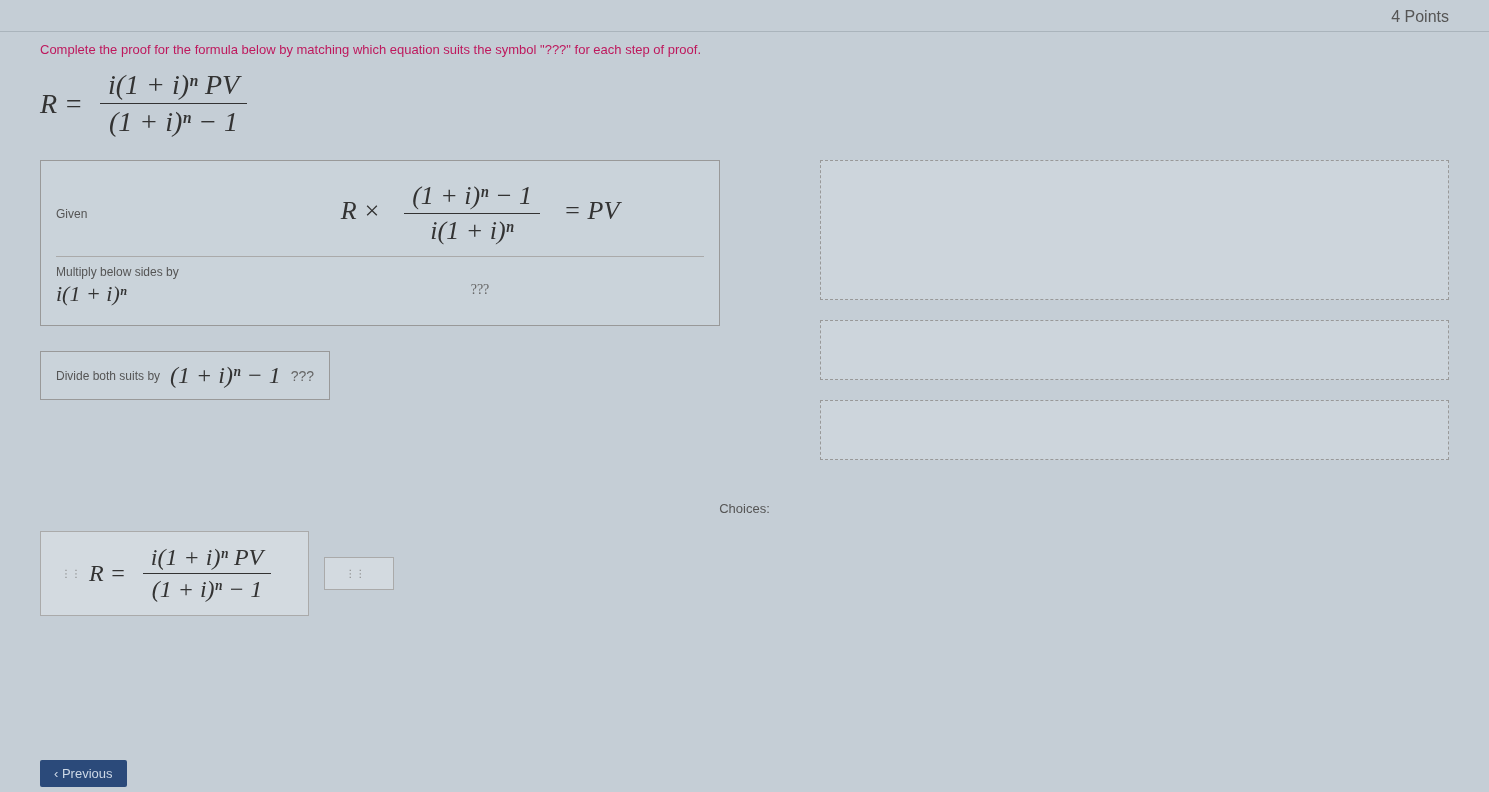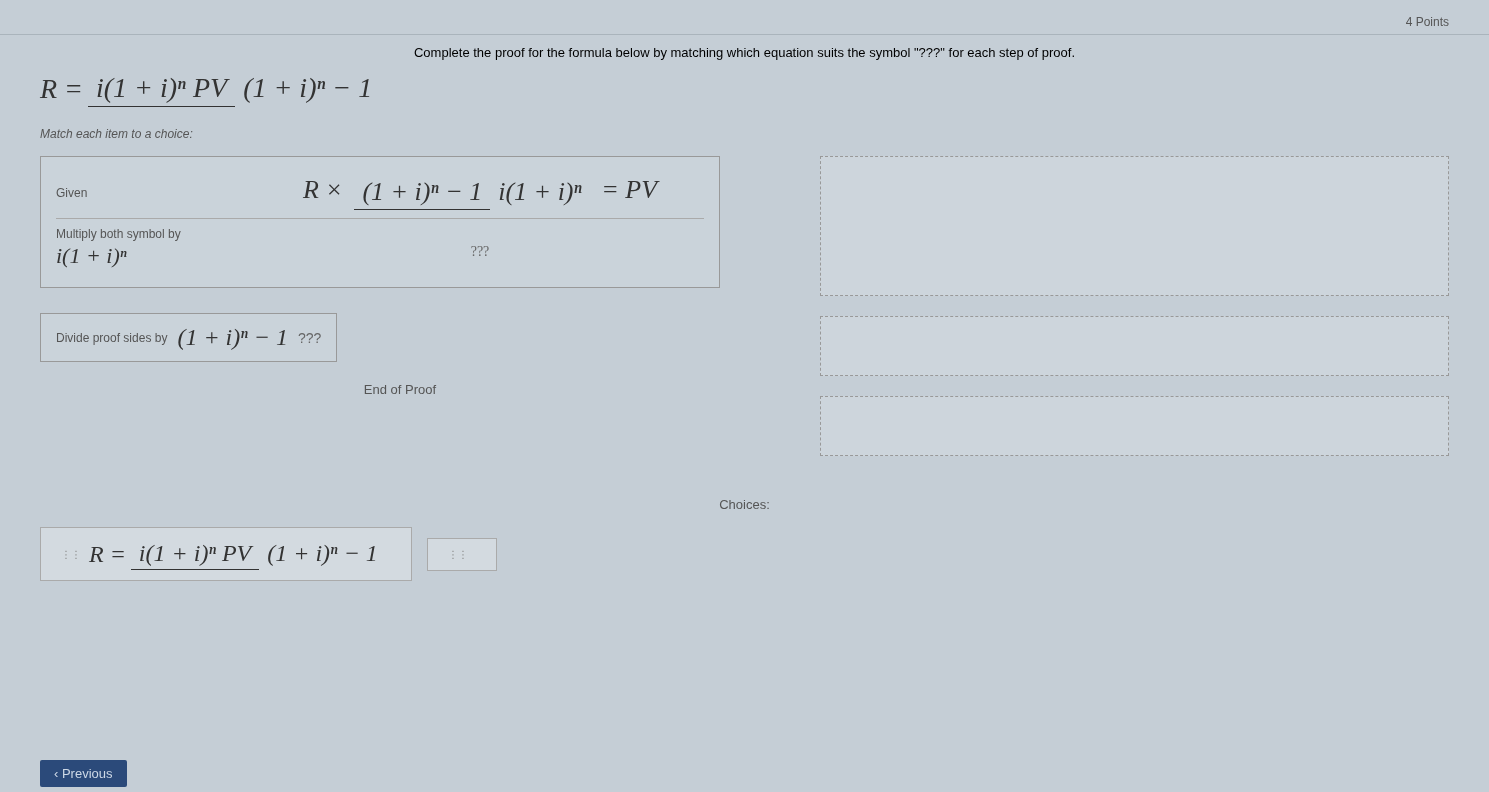--- a/index.html
+++ b/index.html
@@ -13,48 +13,47 @@
       color: #4a4a4a;
       width: 1489px;
       height: 792px;
       overflow: hidden;
       position: relative;
     }
     .header-bar {
       display: flex;
       justify-content: space-between;
       align-items: center;
-      padding: 15px 40px 5px 40px;
+      padding: 8px 40px 5px 40px;
       border-bottom: 1px solid #aab4bc;
-      font-size: 12px;
+      font-size: 16px;
       color: #555;
     }
     .content {
       padding: 10px 40px;
     }
     .instruction {
       font-size: 13px;
-      color: #000000;
+      color: #be185d;
       margin-bottom: 10px;
-      text-align: center;
     }
     .main-formula {
       font-family: 'Times New Roman', serif;
       font-size: 28px;
       color: #333;
       margin: 10px 0 20px 0;
       display: flex;
       align-items: center;
     }
     .fraction {
       display: inline-flex;
-      flex-direction: row;
+      flex-direction: column;
       text-align: center;
       vertical-align: middle;
-      margin: 0 5px;
+      margin: 0 17px;
     }
     .fraction .num {
       border-bottom: 1.5px solid #333;
       padding: 2px 8px;
     }
     .fraction .den {
       padding: 2px 8px;
     }
     .match-label {
       font-size: 12px;
@@ -210,54 +209,52 @@
   <div class="instruction">Complete the proof for the formula below by matching which equation suits the symbol "???" for each step of proof.</div>
 
   <div class="main-formula">
     <span class="italic-var">R =</span>
     <span class="fraction">
       <span class="num italic-var">i(1 + i)ⁿ PV</span>
       <span class="den italic-var">(1 + i)ⁿ − 1</span>
     </span>
   </div>
 
-  <div class="match-label">Match each item to a choice:</div>
 
   <div class="proof-area">
     <div class="left-col">
       <div class="proof-box" style="width:680px;">
         <div class="proof-row border-bot">
           <div class="proof-step-label">Given</div>
           <div class="proof-step-equation">
             <span class="italic-var">R ×</span>
             <span class="fraction">
               <span class="num italic-var">(1 + i)ⁿ − 1</span>
               <span class="den italic-var">i(1 + i)ⁿ</span>
             </span>
             <span class="italic-var">= PV</span>
           </div>
         </div>
         <div class="proof-row">
           <div class="step-label-stacked" style="width:200px;">
-            <span>Multiply both symbol by</span>
+            <span>Multiply below sides by</span>
             <span class="math-inline italic-var">i(1 + i)ⁿ</span>
           </div>
           <div class="proof-step-equation">
             <span class="placeholder">???</span>
           </div>
         </div>
       </div>
 
       <div style="width:720px;">
         <div class="narrow-box">
-          <span class="label">Divide proof sides by</span>
+          <span class="label">Divide both suits by</span>
           <span class="math italic-var">(1 + i)ⁿ − 1</span>
           <span class="placeholder">???</span>
         </div>
-        <div class="end-proof">End of Proof</div>
       </div>
     </div>
 
     <div class="right-col">
       <div class="dropzone"></div>
       <div class="dropzone short"></div>
       <div class="dropzone short"></div>
     </div>
   </div>
 

